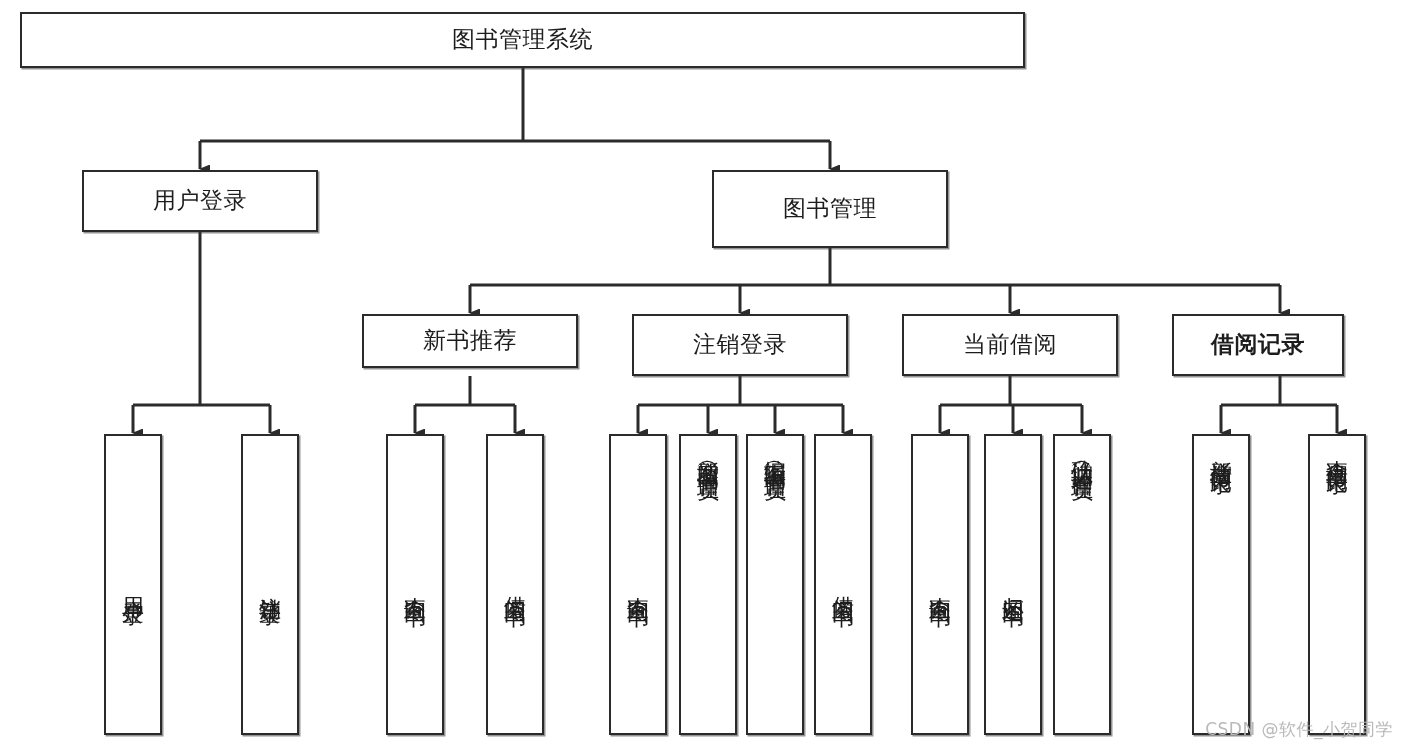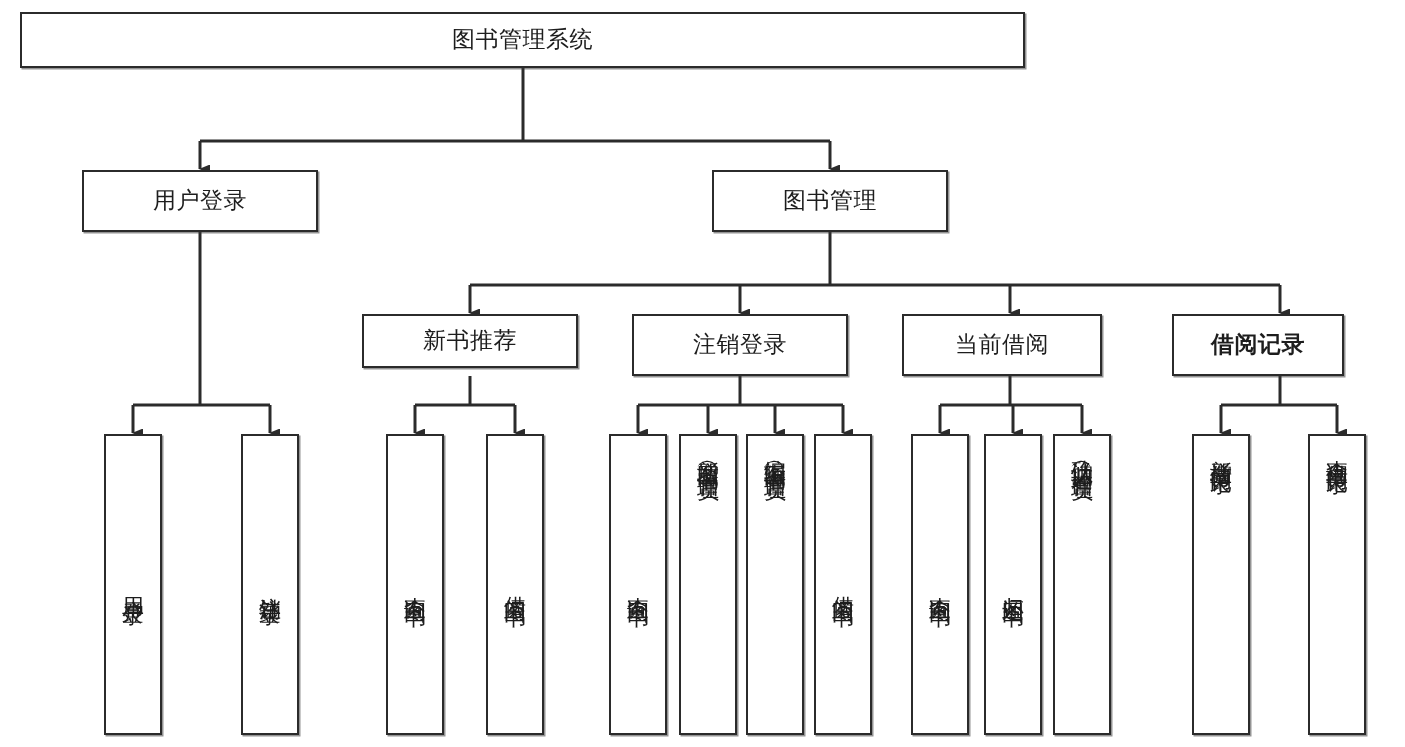--- a/index.html
+++ b/index.html
@@ -121,30 +121,30 @@
       </g>
   </svg>
 
   <div id="nodes-layer">
       <div class="node" style="left: 20px; top: 12px; width: 1005px; height: 56px;">
         <span class="node-label">图书管理系统</span>
       </div>
       <div class="node" style="left: 82px; top: 170px; width: 236px; height: 62px;">
         <span class="node-label">用户登录</span>
       </div>
-      <div class="node" style="left: 712px; top: 170px; width: 236px; height: 62px;">
+      <div class="node" style="left: 712px; top: 170px; width: 236px; height: 78px;">
         <span class="node-label">图书管理</span>
       </div>
       <div class="node" style="left: 362px; top: 314px; width: 216px; height: 54px;">
         <span class="node-label">新书推荐</span>
       </div>
       <div class="node" style="left: 632px; top: 314px; width: 216px; height: 62px;">
         <span class="node-label">注销登录</span>
       </div>
-      <div class="node" style="left: 902px; top: 314px; width: 200px; height: 62px;">
+      <div class="node" style="left: 902px; top: 314px; width: 216px; height: 62px;">
         <span class="node-label">当前借阅</span>
       </div>
       <div class="node" style="left: 1172px; top: 314px; width: 172px; height: 62px; font-weight: bold;">
         <span class="node-label">借阅记录</span>
       </div>
       <div class="node vertical centered" style="left: 104px; top: 434px; width: 58px; height: 301px;">
         <span class="node-label">用户登录</span>
       </div>
       <div class="node vertical centered" style="left: 241px; top: 434px; width: 58px; height: 301px;">
         <span class="node-label">注销登录</span>
@@ -177,13 +177,14 @@
         <span class="node-label">确认归还（管理员）</span>
       </div>
       <div class="node vertical" style="left: 1192px; top: 434px; width: 58px; height: 301px;">
         <span class="node-label">新增借阅记录</span>
       </div>
       <div class="node vertical" style="left: 1308px; top: 434px; width: 58px; height: 301px;">
         <span class="node-label">查询借阅记录</span>
       </div>
     </div>
 
+  <div id="watermark">CSDN @软件_小贺同学</div>
 </div>
 
 </body></html>

